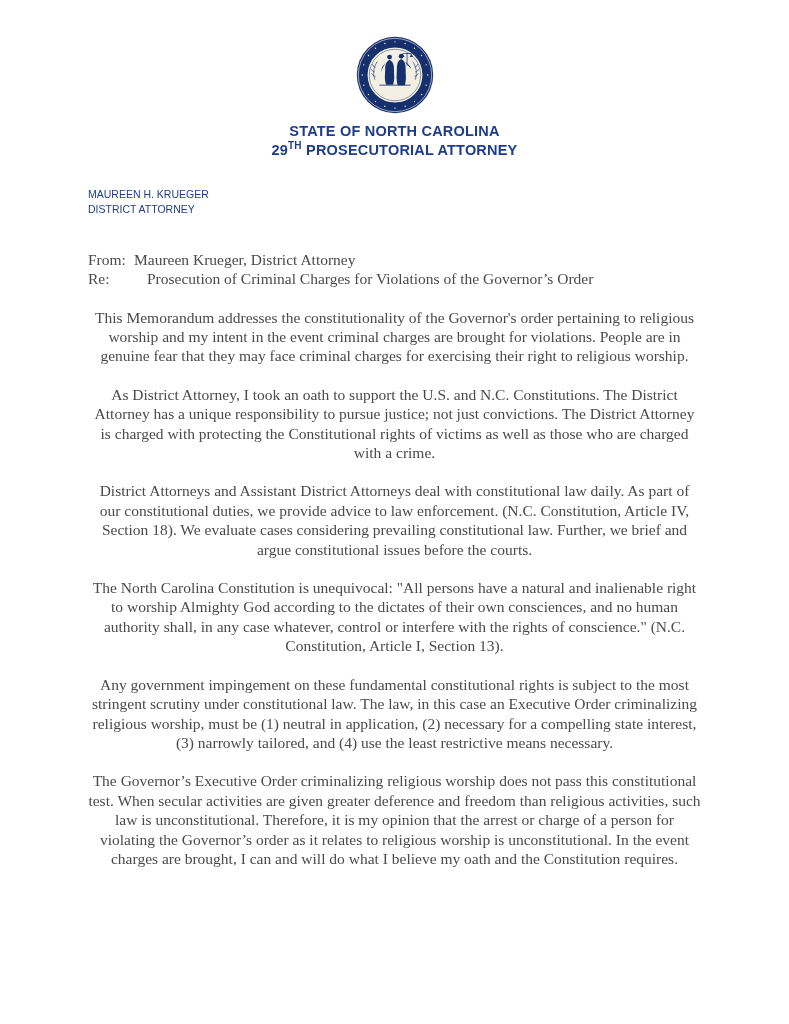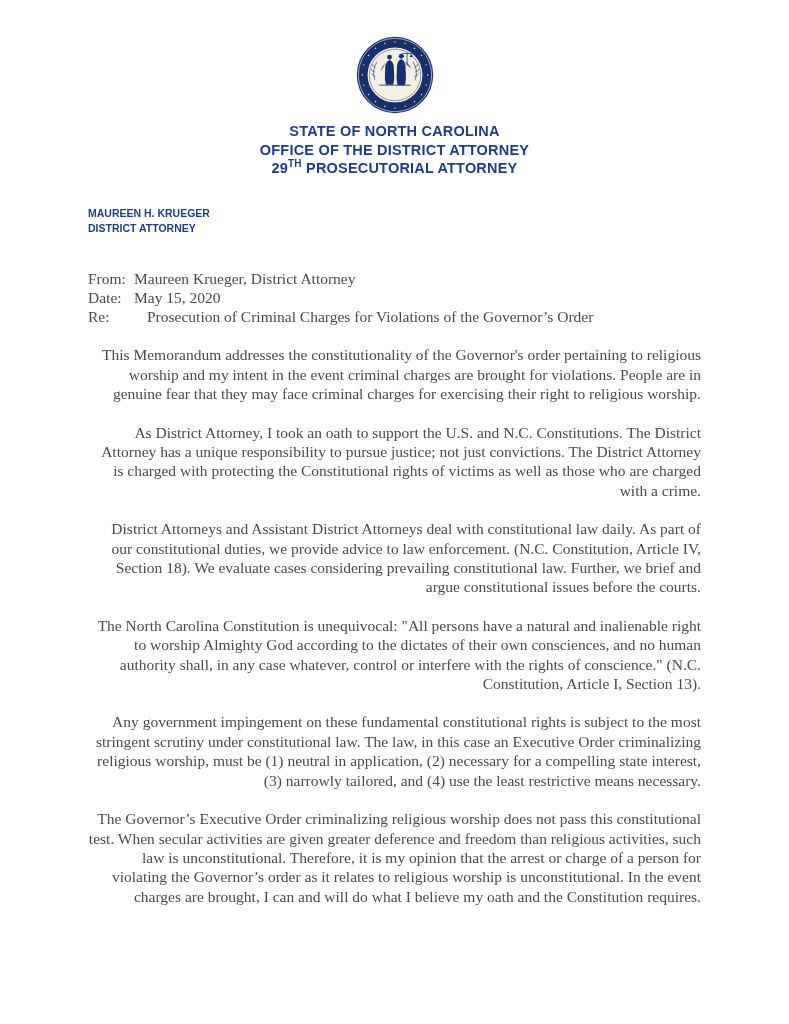--- a/index.html
+++ b/index.html
@@ -60,21 +60,21 @@
     line-height: 0;
   }
 
   
   .contact-row {
     display: flex;
     justify-content: space-between;
     align-items: flex-start;
     margin: 28px 88px 0 88px;
     font-family: "Liberation Sans", "DejaVu Sans", sans-serif;
-    font-weight: bold;
+    font-weight: normal;
     font-size: 10.5px;
     line-height: 15px;
     color: #1f3d87;
   }
   .contact-col { white-space: nowrap; }
   .contact-left   { text-align: left;   flex: 0 0 auto; }
   .contact-center { text-align: center; flex: 1 1 auto; padding-left: 26px; }
   .contact-right  { text-align: right;  flex: 0 0 auto; }
 
   
@@ -95,21 +95,21 @@
   }
   .memo-value { flex: 1 1 auto; }
   .memo-row.indent .memo-value { padding-left: 13px; }
 
   
   .body-copy {
     margin: 0 88px 0 88px;
     font-size: 15.5px;
     line-height: 19.4px;
     color: #4a4a4a;
-    text-align: right;
+    text-align: center;
   }
   .body-copy p {
     margin: 0 0 19px 0;
   }
   .body-copy p:first-child {
     margin-top: 19px;
   }
 </style>
 </head>
 <body>
@@ -175,40 +175,35 @@
           <path d="M60 23 l-2.2 4 h4.4 z"></path>
           <path d="M71 23 l-2.2 4 h4.4 z"></path>
         </g>
 
         <path d="M30 63 h40" stroke="#16306e" stroke-width="1.1" fill="none"></path>
       </svg>
     </div>
 
     <div class="org-lines">
       <div class="org-line">STATE OF NORTH CAROLINA</div>
-      <div class="org-line">OFFICE OF THE DISTRICT ATTORNEY</div>
       <div class="org-line"><span>29</span><sup>TH</sup><span> PROSECUTORIAL ATTORNEY</span></div>
     </div>
   </div>
 
   <div class="contact-row">
     <div class="contact-col contact-left">
       <div>MAUREEN H. KRUEGER</div>
       <div>DISTRICT ATTORNEY</div>
     </div>
   </div>
 
   <div class="memo">
     <div class="memo-row">
       <span class="memo-label">From:</span>
       <span class="memo-value">Maureen Krueger, District Attorney</span>
-    </div>
-    <div class="memo-row">
-      <span class="memo-label">Date:</span>
-      <span class="memo-value">May 15, 2020</span>
     </div>
     <div class="memo-row indent">
       <span class="memo-label">Re:</span>
       <span class="memo-value">Prosecution of Criminal Charges for Violations of the Governor’s Order</span>
     </div>
   </div>
 
   <div class="body-copy">
     <p>This Memorandum addresses the constitutionality of the Governor's order pertaining to religious worship and my intent in the event criminal charges are brought for violations.  People are in genuine fear that they may face criminal charges for exercising their right to religious worship.</p>
     <p>As District Attorney, I took an oath to support the U.S. and N.C. Constitutions.  The District Attorney has a unique responsibility to pursue justice; not just convictions.  The District Attorney is charged with protecting the Constitutional rights of victims as well as those who are charged with a crime.</p>

